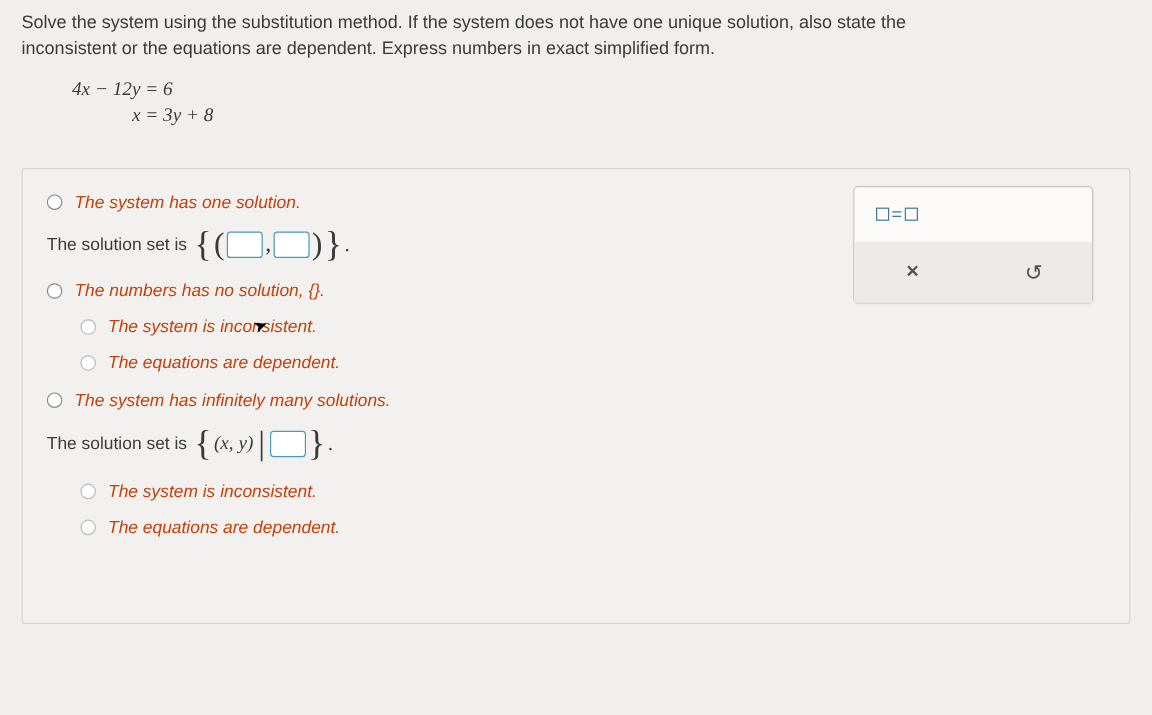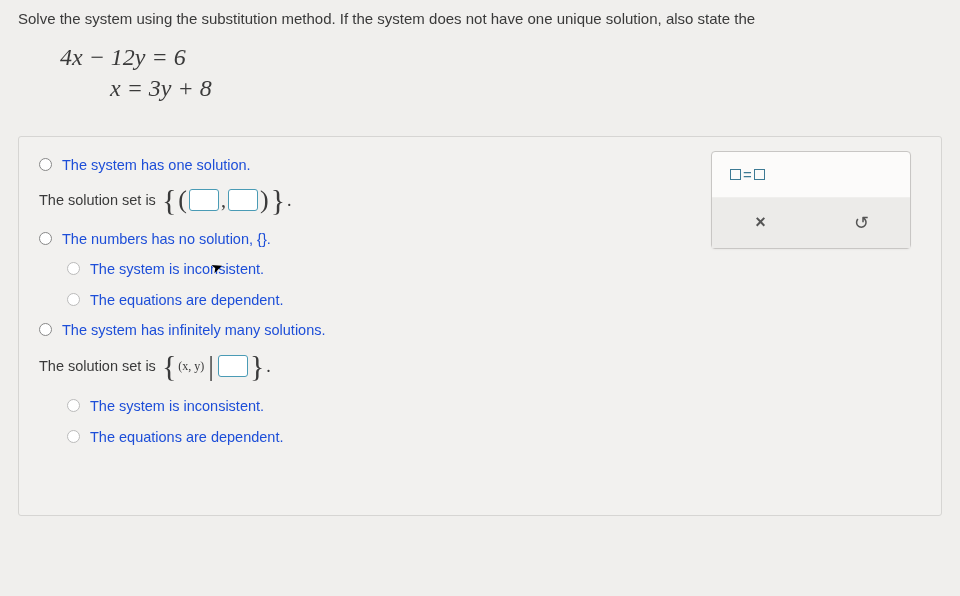--- a/index.html
+++ b/index.html
@@ -13,21 +13,21 @@
     position: relative;
   }
   .question-text {
     padding: 8px 2px 0 18px;
     font-size: 15px;
     line-height: 1.45;
   }
   .equations {
     padding: 14px 3px 0 60px;
     font-family: 'Times New Roman', serif;
-    font-size: 24px;
+    font-size: 16px;
     font-style: italic;
   }
   .eq-line { margin-bottom: 4px; }
   .eq-indent { padding-left: 50px; }
   .answer-box {
     margin: 34px 18px 0 18px;
     border: 1px solid #d6d5d3;
     background: #f2f1ef;
     border-radius: 3px;
     padding: 18px 20px 16px 20px;
@@ -39,21 +39,21 @@
   .radio {
     width: 13px; height: 13px;
     border: 1.2px solid #888;
     border-radius: 50%;
     flex: 0 0 13px;
     margin-top: 3px;
     margin-right: 10px;
     background: #fff;
   }
   .radio.faded { border-color: #bbb; }
-  .opt-label { font-size: 14.5px; color: #1d4ed8; line-height: 1.4; }
+  .opt-label { font-size: 14.5px; color: #c2410c; line-height: 1.4; font-style: italic; }
   .solution-line {
     margin-bottom: 14px;
     font-size: 14.5px;
     display: flex;
     align-items: center;
     gap: 6px;
   }
   .math-set {
     font-family: 'Times New Roman', serif;
     font-size: 26px;
@@ -109,28 +109,29 @@
     color: #555;
   }
   .cursor-arrow {
     position: absolute;
     left: 192px;
     top: 122px;
     font-size: 14px;
     color: #000;
     transform: rotate(-20deg);
   }
-  .xy { font-family: 'Times New Roman', serif; font-size: 12px; }
+  .xy { font-style: italic; font-family: 'Times New Roman', serif; font-size: 16px; }
   .pipe { font-size: 28px; margin: 0 2px; }
 </style>
 </head>
 <body>
 
 <div class="question-text">
   <span>Solve the system using the substitution method. If the system does not have one unique solution, also state the</span><br>
+  <span>inconsistent or the equations are dependent. Express numbers in exact simplified form.</span>
 </div>
 
 <div class="equations">
   <div class="eq-line">4x − 12y = 6</div>
   <div class="eq-line eq-indent">x = 3y + 8</div>
 </div>
 
 <div class="answer-box">
 
   <div class="opt">

